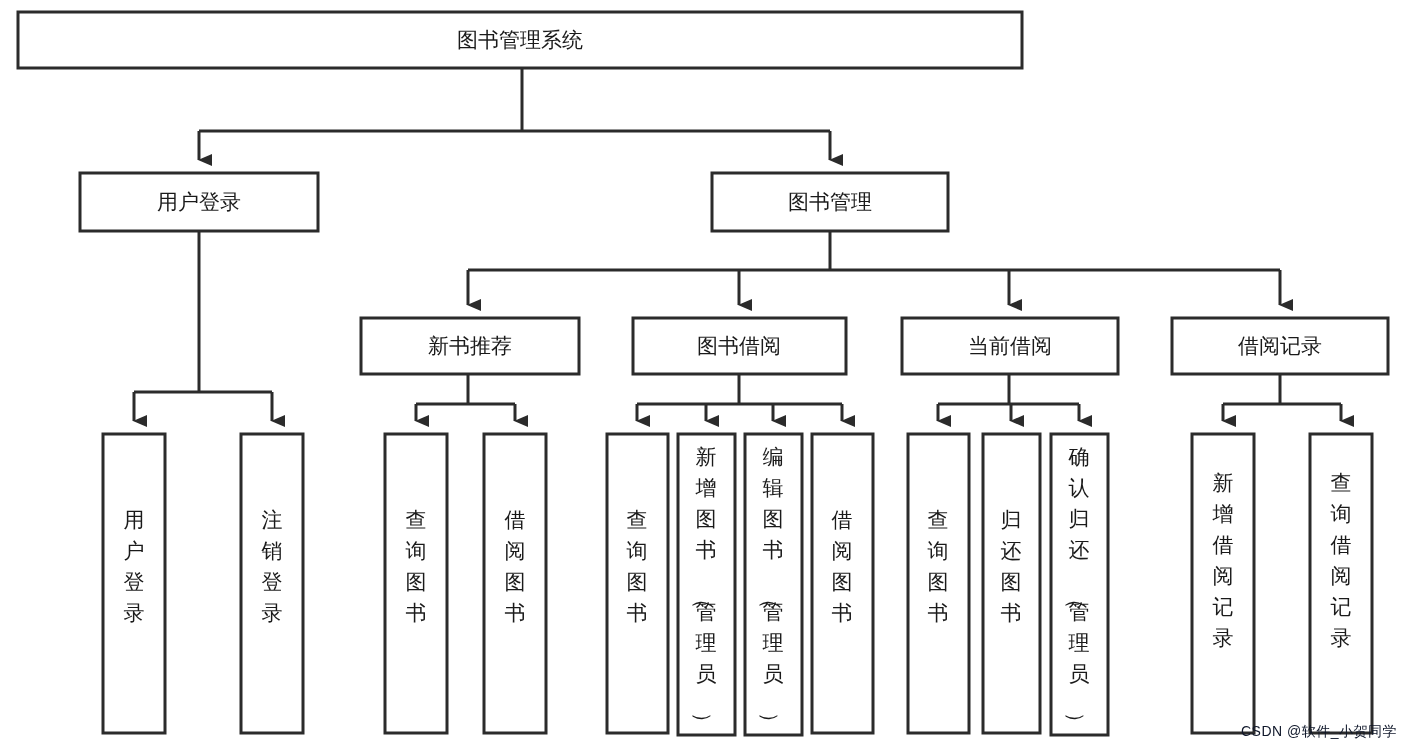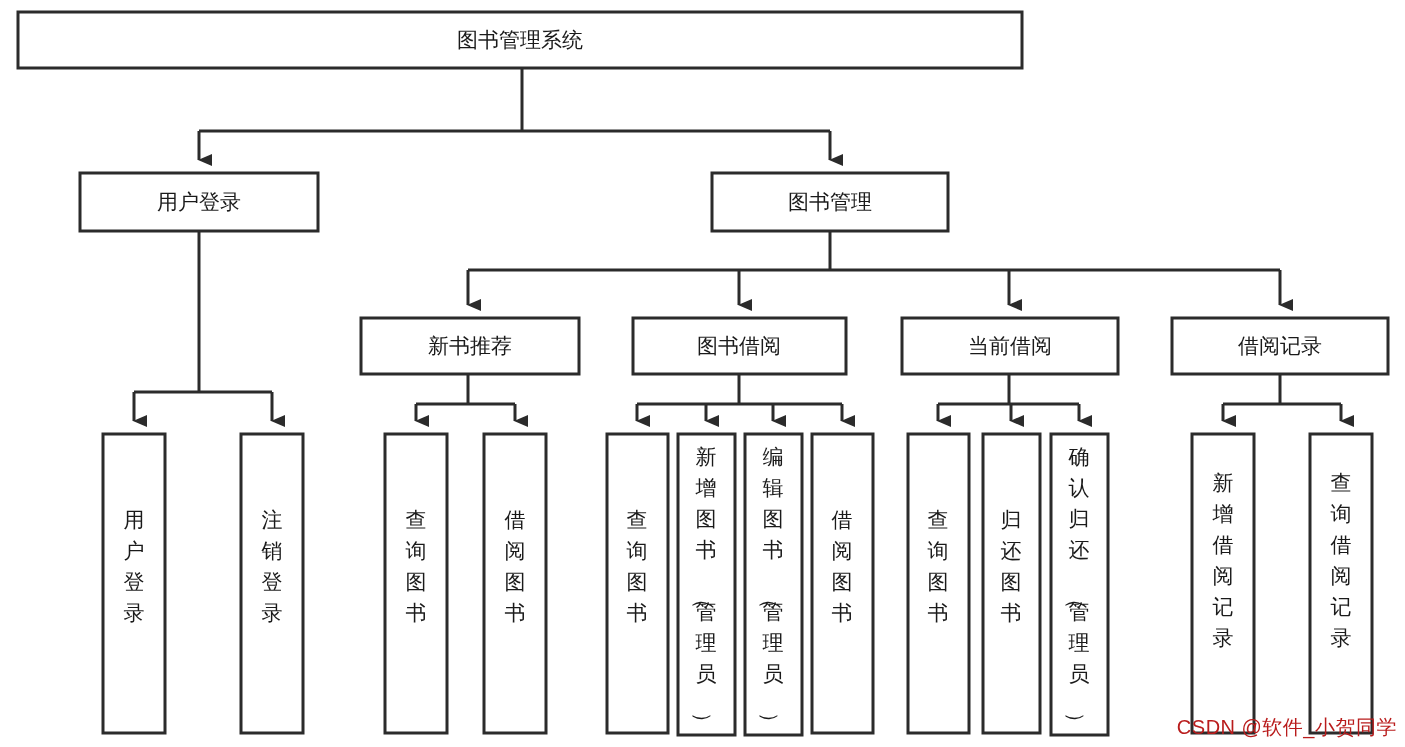--- a/index.html
+++ b/index.html
@@ -52,22 +52,22 @@
     font-family: "Liberation Sans", "DejaVu Sans", sans-serif;
     font-size: 21px;
     fill: #1a1a1a;
     text-anchor: middle;
   }
   .watermark {
     position: absolute;
     right: 8px;
     bottom: 6px;
     font-family: "Liberation Sans", "DejaVu Sans", sans-serif;
-    font-size: 20px;
-    color: #b91c1c;
+    font-size: 14px;
+    color: #0f172a;
     white-space: nowrap;
     pointer-events: none;
     letter-spacing: 0.5px;
   }
 </style>
 </head>
 <body>
 
 <div id="diagram-root">
 

